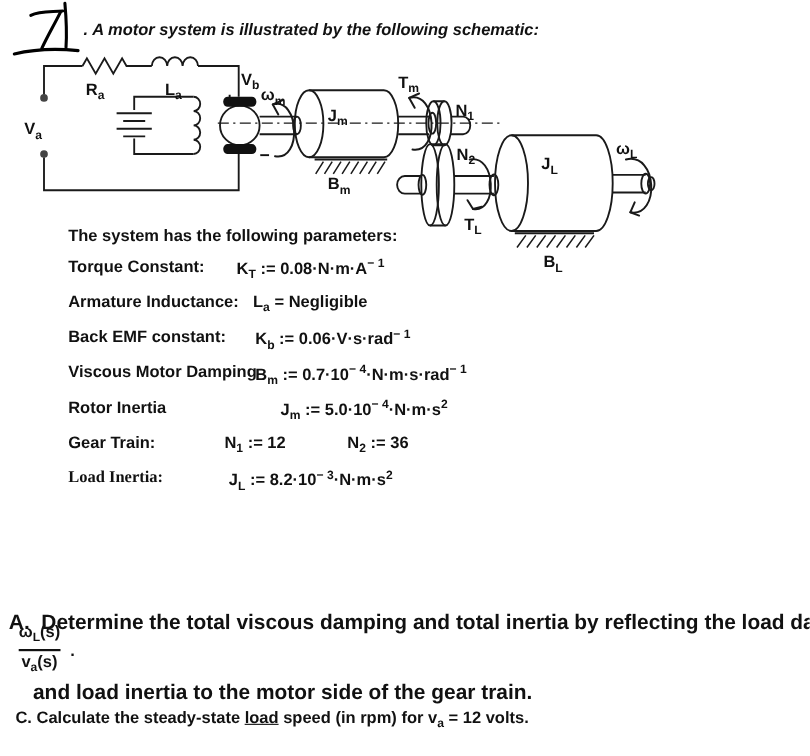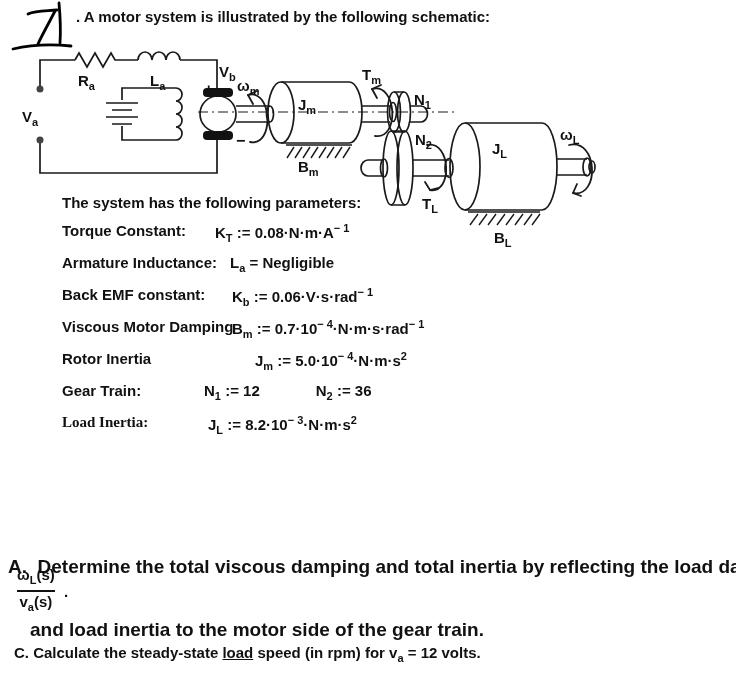--- a/index.html
+++ b/index.html
@@ -3,22 +3,22 @@
 <meta charset="utf-8">
 <style>
   html,body{margin:0;padding:0;}
   body{
     width:736px;height:687px;position:relative;overflow:hidden;
     background:#ffffff;color:#111;
     font-family:"Liberation Sans",sans-serif;font-weight:bold;
   }
   .abs{position:absolute;}
   #schematic-svg{left:0;top:0;}
-  #page-title{left:76px;top:8px;font-size:15px;white-space:pre;}
-  #params{left:62px;top:194px;font-size:15px;}
+  #page-title{left:76px;top:19px;font-size:15px;white-space:pre;font-style:italic;}
+  #params{left:62px;top:206px;font-size:15px;}
   #params-heading{height:22px;}
   #param-rows{margin-top:6px;}
   .prow{display:flex;height:32px;white-space:pre;}
   .plabel{flex:0 0 auto;}
   .peq{white-space:pre;}
   .prow:nth-child(1) .plabel{width:153px;}
   .prow:nth-child(2) .plabel{width:168px;}
   .prow:nth-child(3) .plabel{width:170px;}
   .prow:nth-child(4) .plabel{width:170px;}
   .prow:nth-child(5) .plabel{width:193px;}

